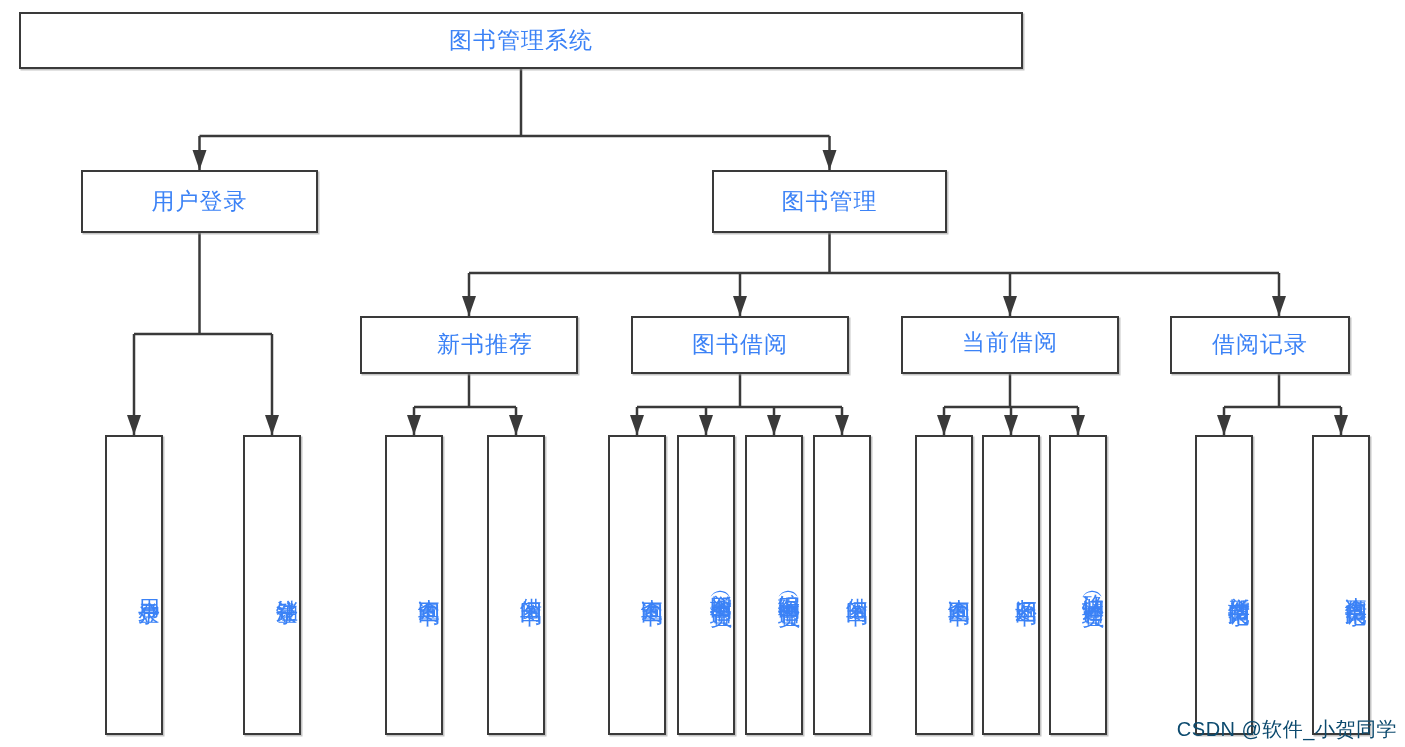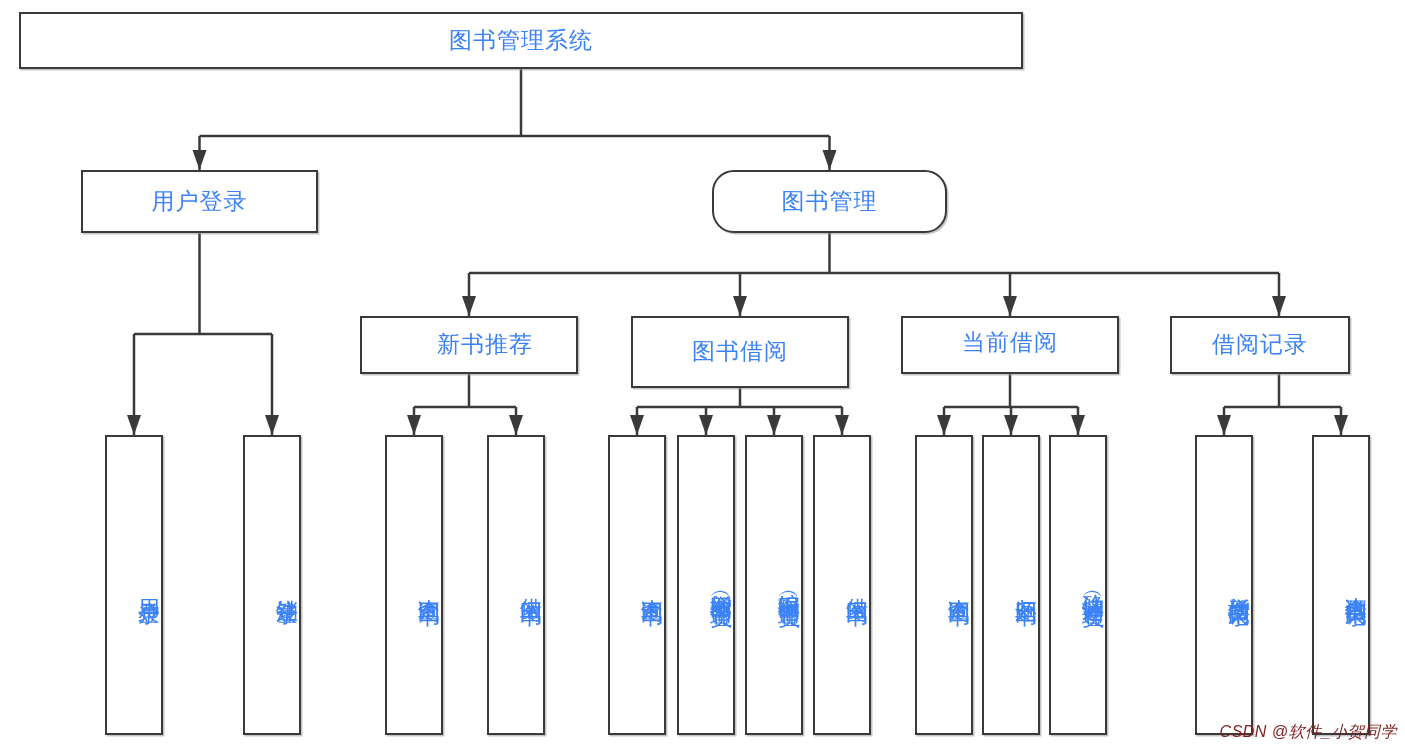--- a/index.html
+++ b/index.html
@@ -53,26 +53,25 @@
     justify-content: center;
     text-align: left;
   }
   .node.v .vtext {
     display: block;
   }
   #watermark {
     position: absolute;
     right: 8px;
     bottom: 4px;
-    font-size: 16px;
-    color: #7f1d1d;
+    font-size: 20px;
+    color: #0c4a6e;
     letter-spacing: 0.5px;
     white-space: nowrap;
     font-family: "Liberation Sans", "DejaVu Sans", sans-serif;
-    font-style: italic;
   }
 </style>
 </head>
 <body>
 
 <div id="canvas">
 
   <svg id="edges" viewBox="0 0 1405 747" xmlns="http://www.w3.org/2000/svg">
       <line x1="521" y1="69" x2="521" y2="136" stroke="#3a3a3a" stroke-width="2.5"></line>
       <line x1="199.5" y1="136" x2="829.5" y2="136" stroke="#3a3a3a" stroke-width="2.5"></line>
@@ -128,28 +127,28 @@
       <polygon points="1334,415 1348,415 1341,435" fill="#3a3a3a"></polygon>
     </svg>
 
   <div class="node h" style="left: 19px; top: 12px; width: 1004px; height: 57px;">
     <span>图书管理系统</span>
   </div>
 
   <div class="node h" style="left: 81px; top: 170px; width: 237px; height: 63px;">
     <span>用户登录</span>
   </div>
-  <div class="node h" style="left: 712px; top: 170px; width: 235px; height: 63px; border-radius: 22px;">
+  <div class="node h" style="left: 712px; top: 170px; width: 235px; height: 63px;">
     <span>图书管理</span>
   </div>
 
   <div class="node h" style="left: 360px; top: 316px; width: 218px; height: 58px; padding-left: 32px;">
     <span>新书推荐</span>
   </div>
-  <div class="node h" style="left: 631px; top: 316px; width: 218px; height: 72px;">
+  <div class="node h" style="left: 631px; top: 316px; width: 218px; height: 58px;">
     <span>图书借阅</span>
   </div>
   <div class="node h" style="left: 901px; top: 316px; width: 218px; height: 58px; font-family: Liberation Mono, monospace;">
     <span>当前借阅</span>
   </div>
   <div class="node h" style="left: 1170px; top: 316px; width: 180px; height: 58px;">
     <span>借阅记录</span>
   </div>
 
   <div class="node v" style="left: 105px; top: 435px; width: 58px; height: 300px;">

